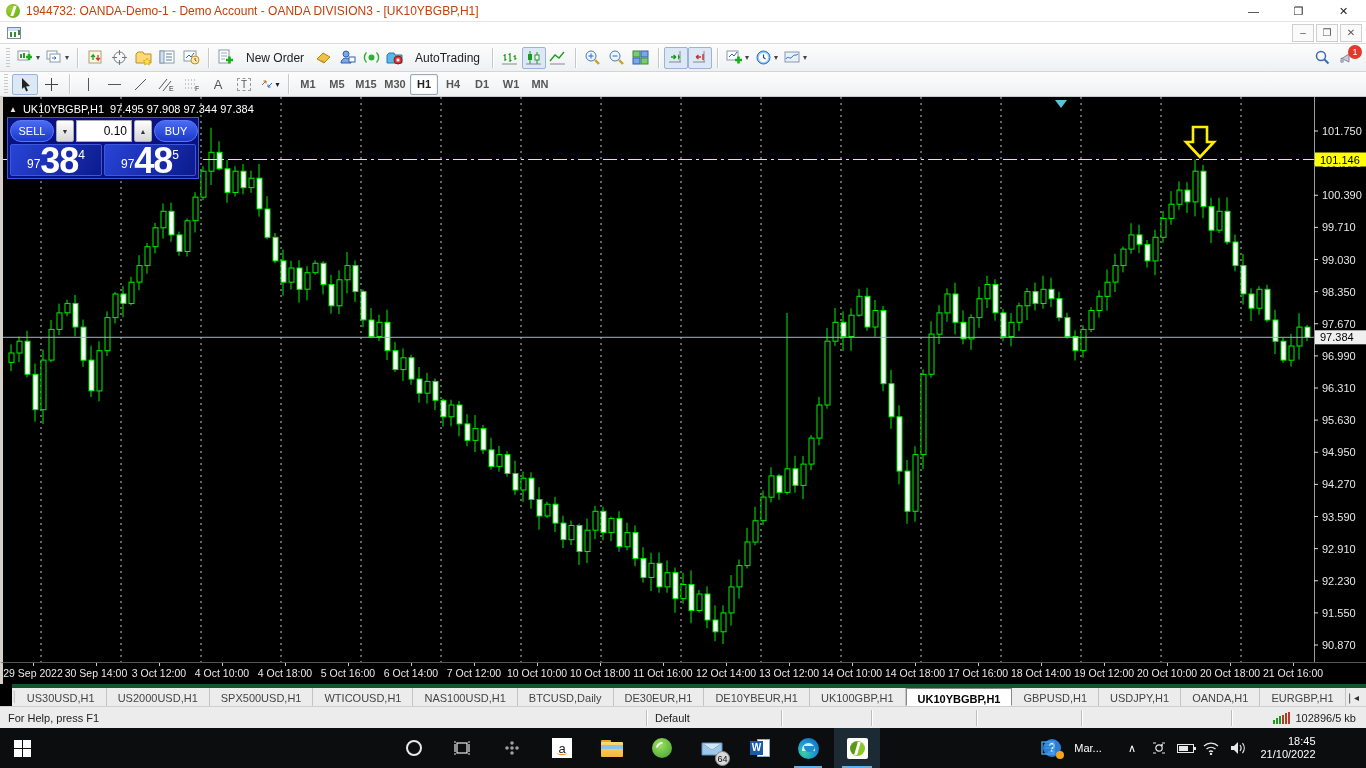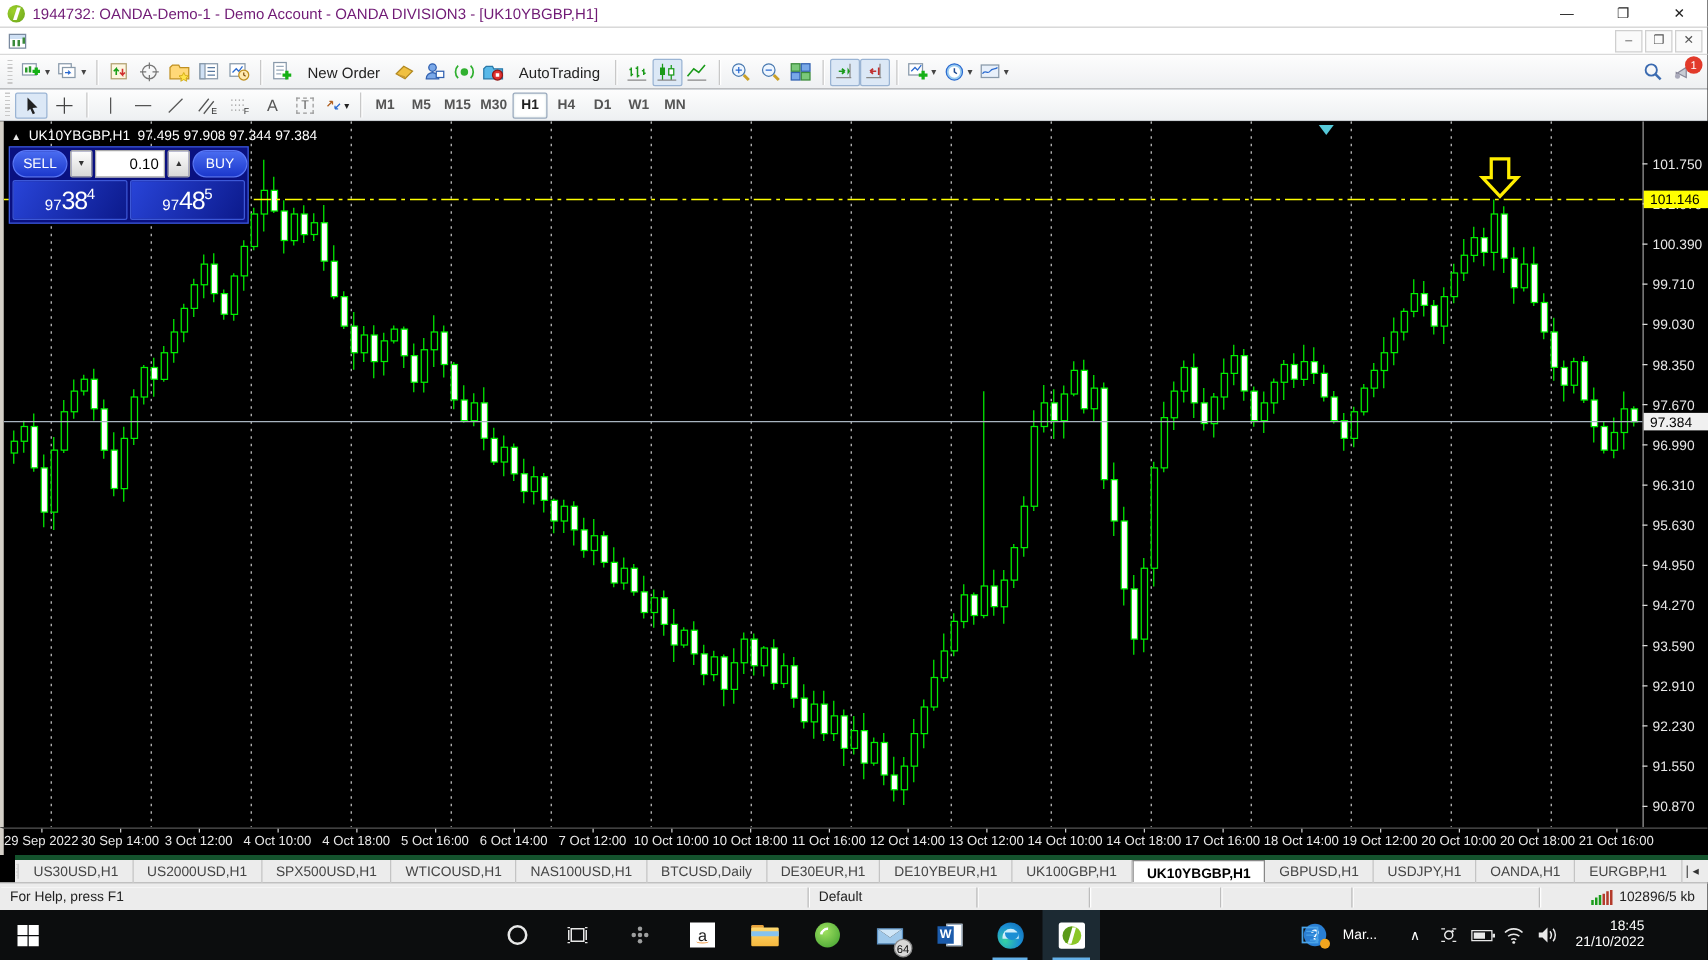--- a/index.html
+++ b/index.html
@@ -5,21 +5,21 @@
   * { margin:0; padding:0; box-sizing:border-box; }
   html,body { width:1366px; height:768px; overflow:hidden; background:#000;
               font-family:"Liberation Sans", sans-serif; -webkit-font-smoothing:antialiased; }
   .row { position:absolute; left:0; width:1366px; }
 
   
   #titlebar { top:0; height:22px; background:#ffffff; display:flex; align-items:center; border-bottom:1px solid #e4e4e4;}
   .app-ico { width:14px; height:14px; margin:0 6px 0 6px; border-radius:50%;
              background:radial-gradient(circle at 35% 35%, #9ed22a, #6aa41c); position:relative;}
   .app-ico:after{content:""; position:absolute; left:6px; top:2px; width:3px; height:10px; background:#fff; transform:skewX(-18deg);}
-  #titlebar .t-text { font-size:12px; color:#701a75;text-align:right; }
+  #titlebar .t-text { font-size:12px; color:#c2410c;text-align:right; }
   .win-ctrls { margin-left:auto; display:flex; height:22px; }
   .win-ctrls span { width:45px; text-align:center; font-size:11px; color:#222; line-height:22px; cursor:default;}
 
   
   #menubar { top:22px; height:22px; background:#fff; display:flex; align-items:center; border-bottom:1px solid #d9d9d9; }
   .child-ico { width:14px; height:12px; margin:0 8px 0 7px; border:1px solid #7a8aa0; background:linear-gradient(#cfe0f4 30%, #fff 30%); position:relative;}
   .child-ico:after{content:""; position:absolute; left:2px; bottom:1px; width:2px; height:5px; background:#3a8a3a; box-shadow:4px 0 0 #3a8a3a, 8px -2px 0 #3a8a3a;}
   .menu-item { font-size:12px; color:#111; padding:0 10px; line-height:22px; }
   .mini-ctrls { margin-left:auto; display:flex; margin-right:4px;}
   .mini-ctrls span { width:22px; height:18px; text-align:center; line-height:16px; font-size:10px; color:#555;
@@ -61,21 +61,21 @@
   .tp-row1 { display:flex; height:22px; gap:2px; }
   .tp-btn { flex:0 0 44px; color:#fff; font-size:11px; display:flex; align-items:center; justify-content:center;
             background:linear-gradient(#4a6cf0,#1b38cc); border:1px solid #5a78f8; border-radius:11px;}
   .tp-spin { flex:0 0 18px; background:linear-gradient(#fdfdfd,#d8d8d8); border:1px solid #aaa; border-radius:2px;
              font-size:7px; color:#333; display:flex; align-items:center; justify-content:center;}
   .tp-vol { flex:1; background:#fff; border:1px solid #aaa; font-size:12px; text-align:right; padding-right:4px; width:56px;}
   .tp-row2 { display:flex; height:32px; gap:2px; margin-top:2px;}
   .tp-price { flex:1; background:linear-gradient(120deg,#2844d8,#0c1a8c); border:1px solid #3c58d8; border-radius:2px;
               color:#fff; display:flex; align-items:flex-end; justify-content:center; padding-bottom:1px;}
   .tp-price .sm { font-size:12px; margin-bottom:3px;}
-  .tp-price .bg { font-size:20px; line-height:26px; font-weight:normal; letter-spacing:-1px;}
+  .tp-price .bg { font-size:36px; line-height:26px; font-weight:bold; letter-spacing:-1px;}
   .tp-price .sup{ font-size:12px; margin-bottom:12px;}
 
   
   #timeaxis { top:662px; height:22px; background:#000; border-top:1px solid #555; border-left:3px solid #d4d0c8;}
   #timeaxis span { position:absolute; top:4px; transform:translateX(-50%); color:#e8e8e8; font-size:10.5px; white-space:nowrap;}
   #timeaxis i { position:absolute; top:0; width:1px; height:3px; background:#ccc;}
 
   
   #tabsbar { top:684px; height:22px; background:#ececec; border-top:4px solid #14532d; display:flex; align-items:stretch;margin-left:12px;}
   .tab-grip { width:6px; border-right:1px solid #c8c8c8; background:repeating-linear-gradient(180deg,#d8d8d8 0 1px,transparent 1px 3px); margin:3px 1px;}

